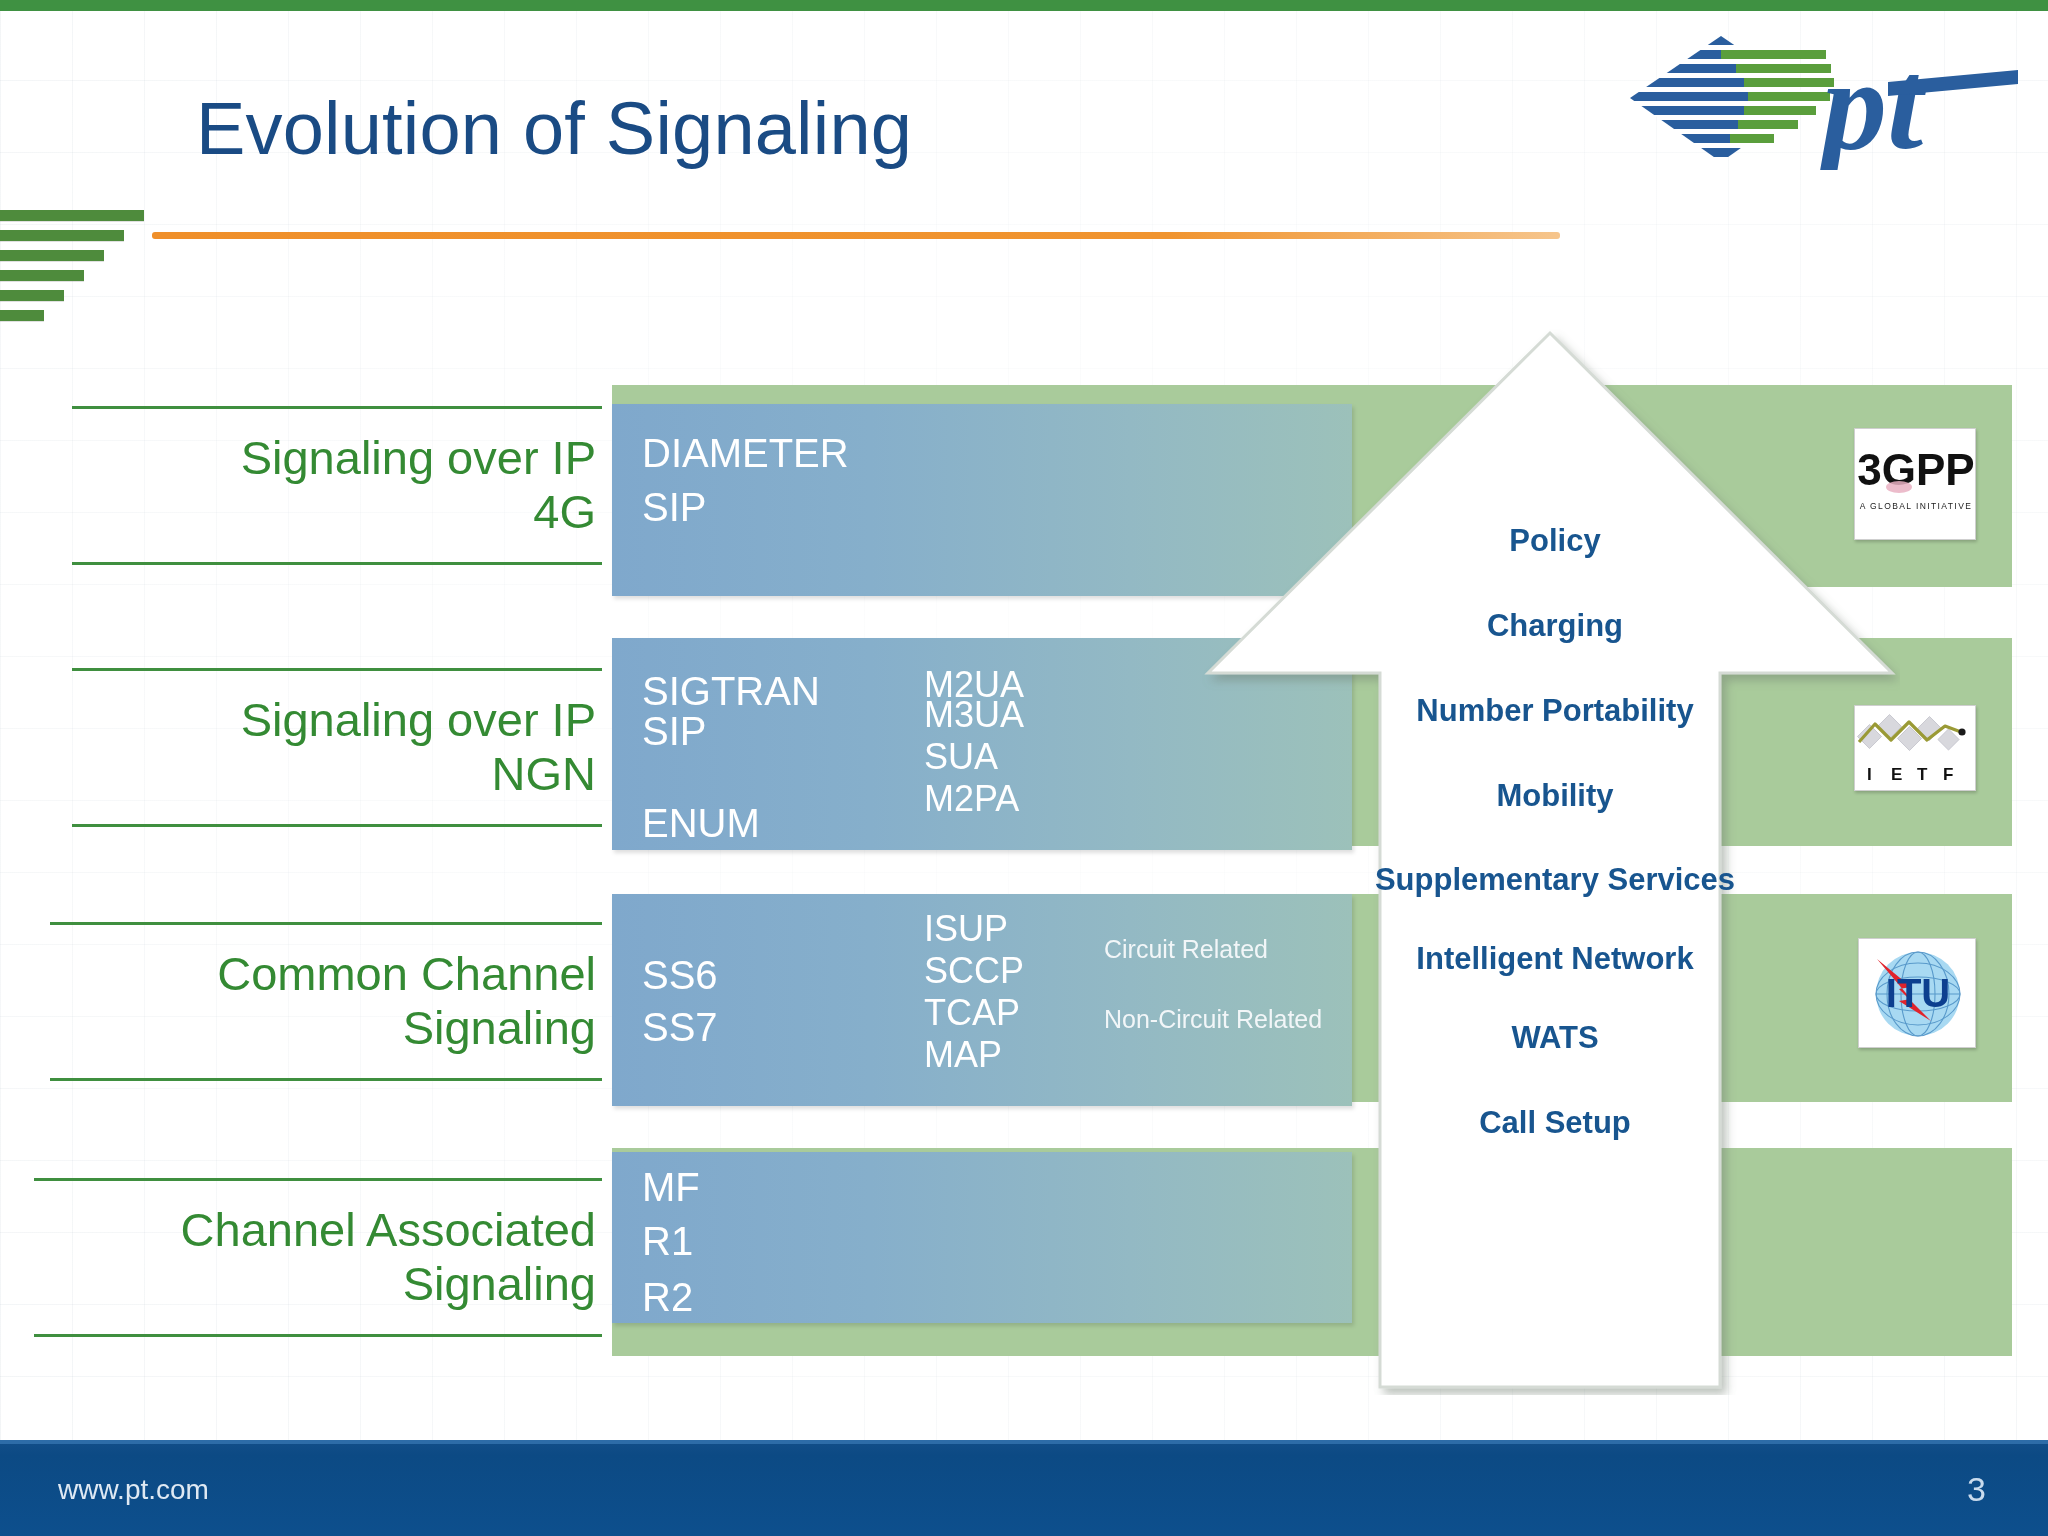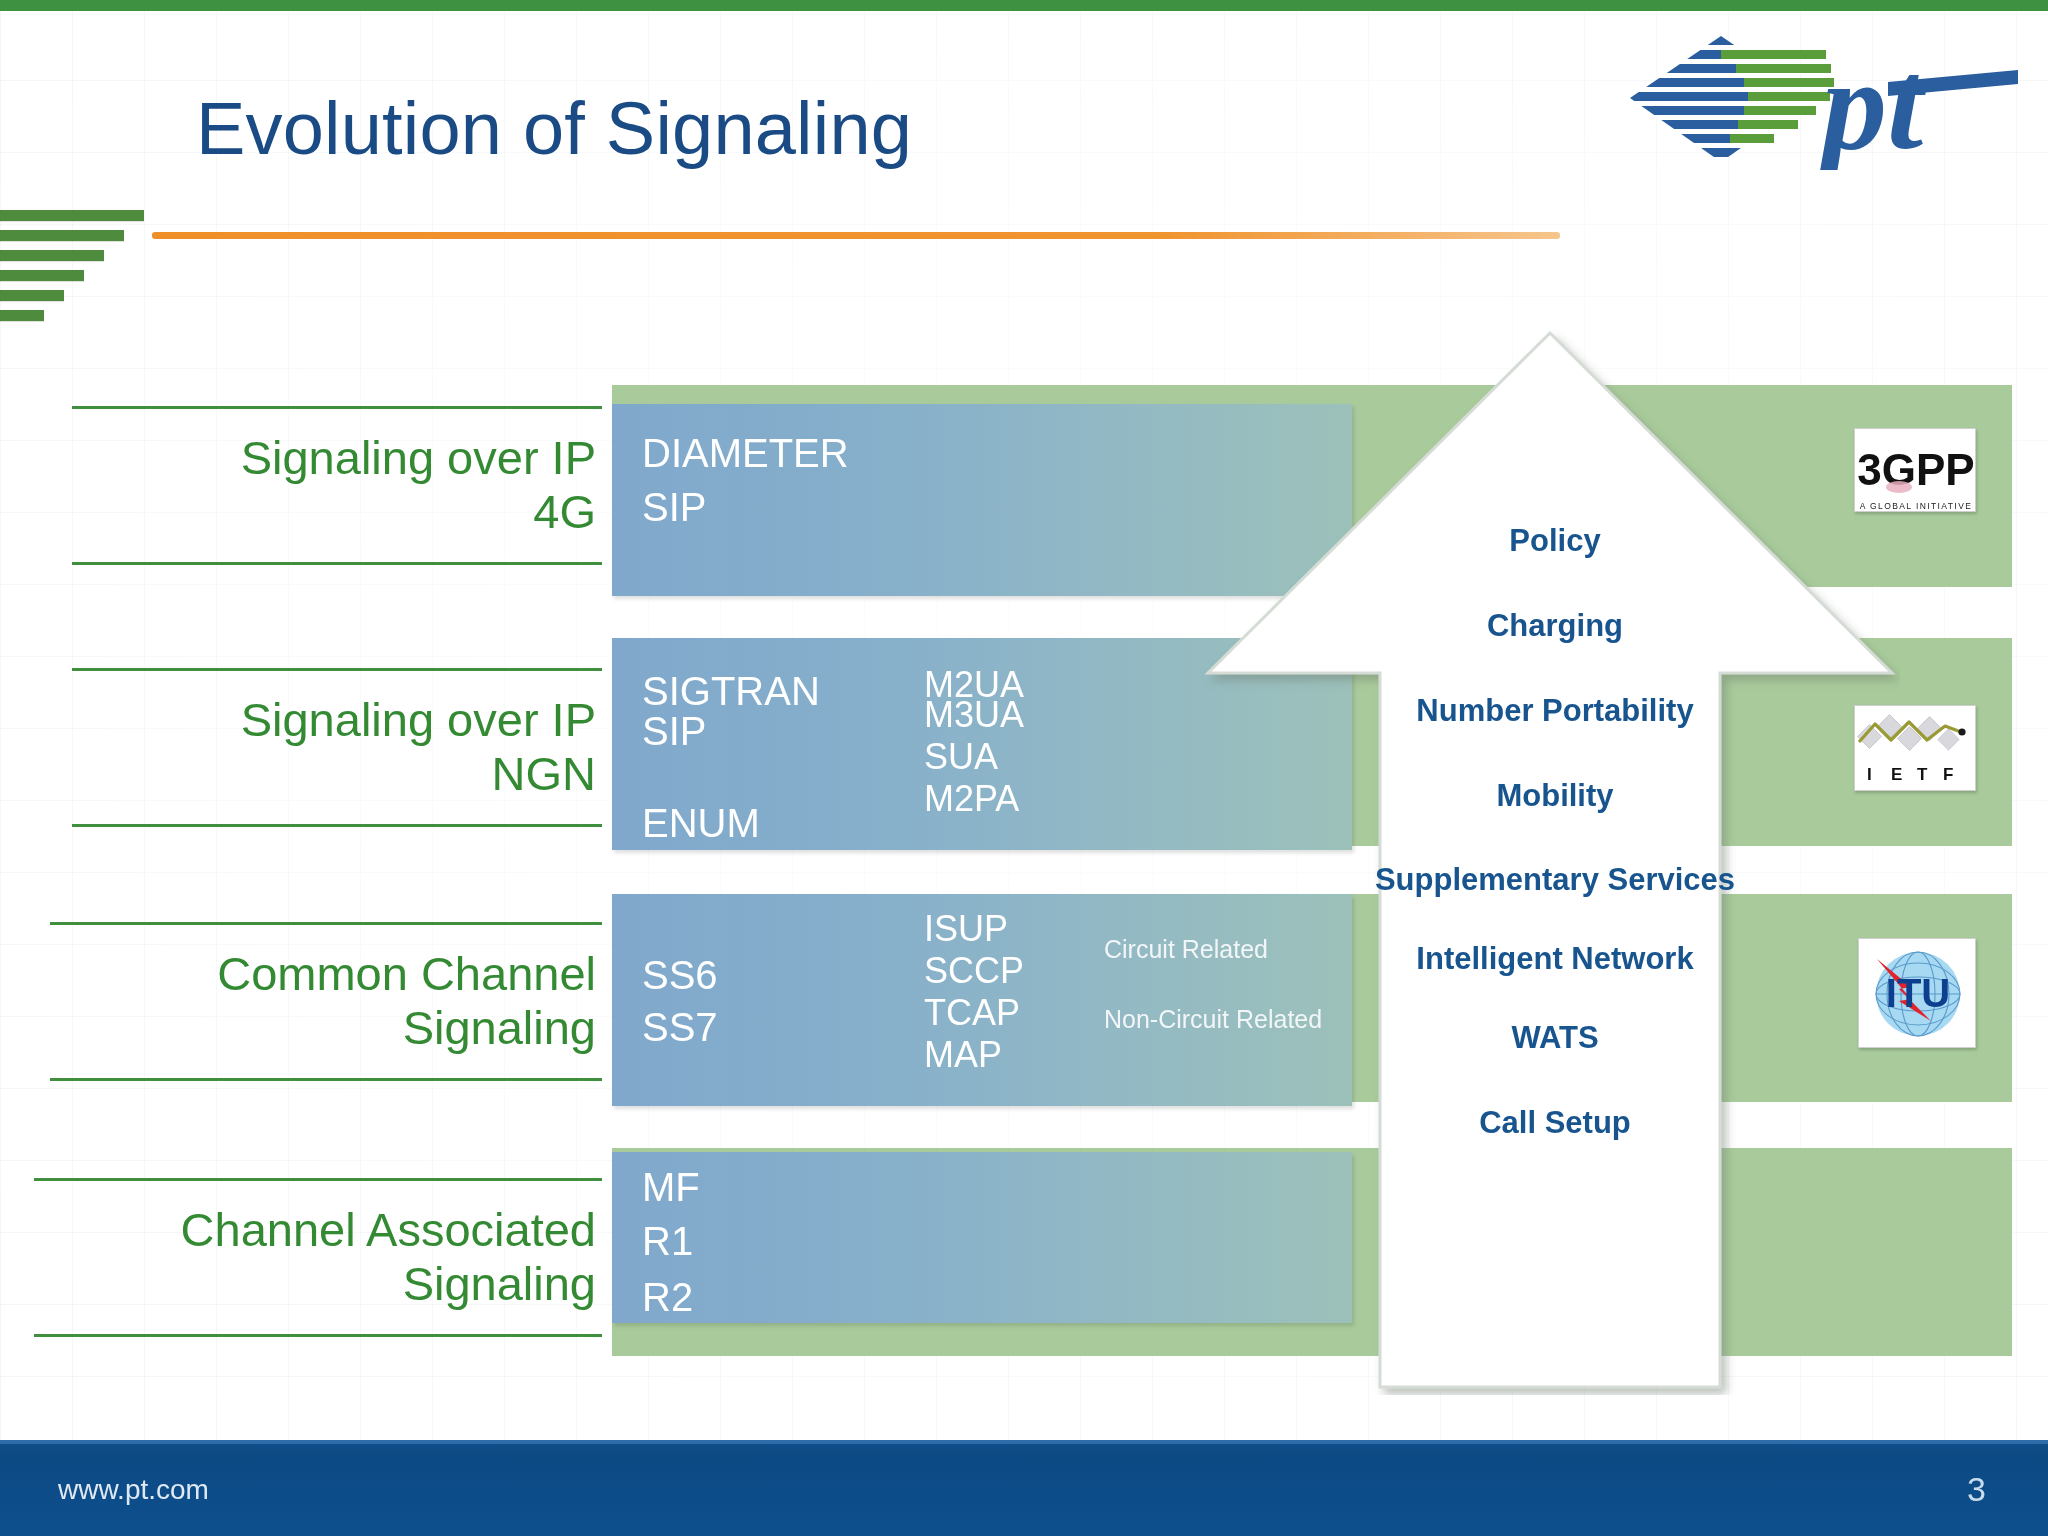--- a/index.html
+++ b/index.html
@@ -203,21 +203,21 @@
 
   <div class="row-green" style="top:385px; height:202px;"></div>
   <div class="row-blue" style="top:404px; height:192px; width:740px;">
     <div class="txt" style="left:30px; top:28px;">DIAMETER</div>
     <div class="txt" style="left:30px; top:82px;">SIP</div>
   </div>
   <div class="lbl" style="top:406px;">
     <div>Signaling over IP</div>
     <div>4G</div>
   </div>
-  <div class="orglogo" style="top:428px; width:122px; height:84px;">
+  <div class="orglogo" style="top:428px; width:122px; height:112px;">
     <svg viewBox="0 0 122 98" width="122" height="98" aria-hidden="true">
       <rect width="122" height="98" fill="#ffffff"></rect>
       <text x="61" y="56" text-anchor="middle" font-family="'Liberation Sans', sans-serif" font-size="44" font-weight="bold" fill="#111111">3GPP</text>
       <ellipse cx="44" cy="58" rx="13" ry="6" fill="#e9b0c2" opacity=".85"></ellipse>
       <text x="61" y="80" text-anchor="middle" font-family="'Liberation Sans', sans-serif" font-size="8.5" letter-spacing="1.4" fill="#222222">A GLOBAL INITIATIVE</text>
     </svg>
   </div>
 
   <div class="row-green" style="top:638px; height:208px;"></div>
   <div class="row-blue" style="top:638px; height:212px; width:740px;">

